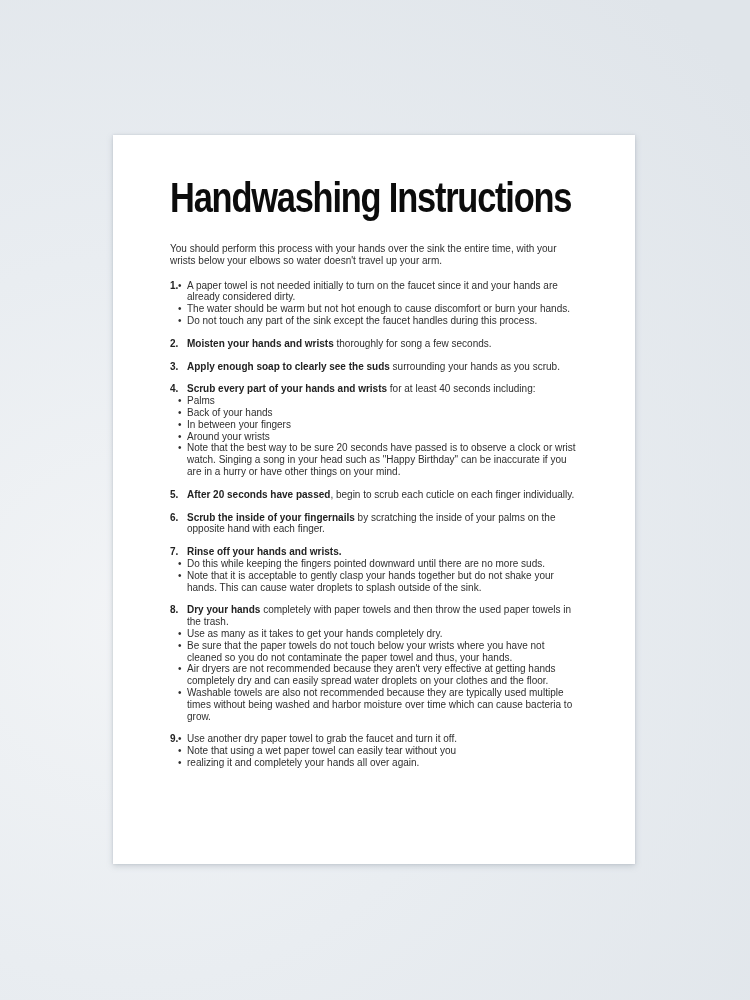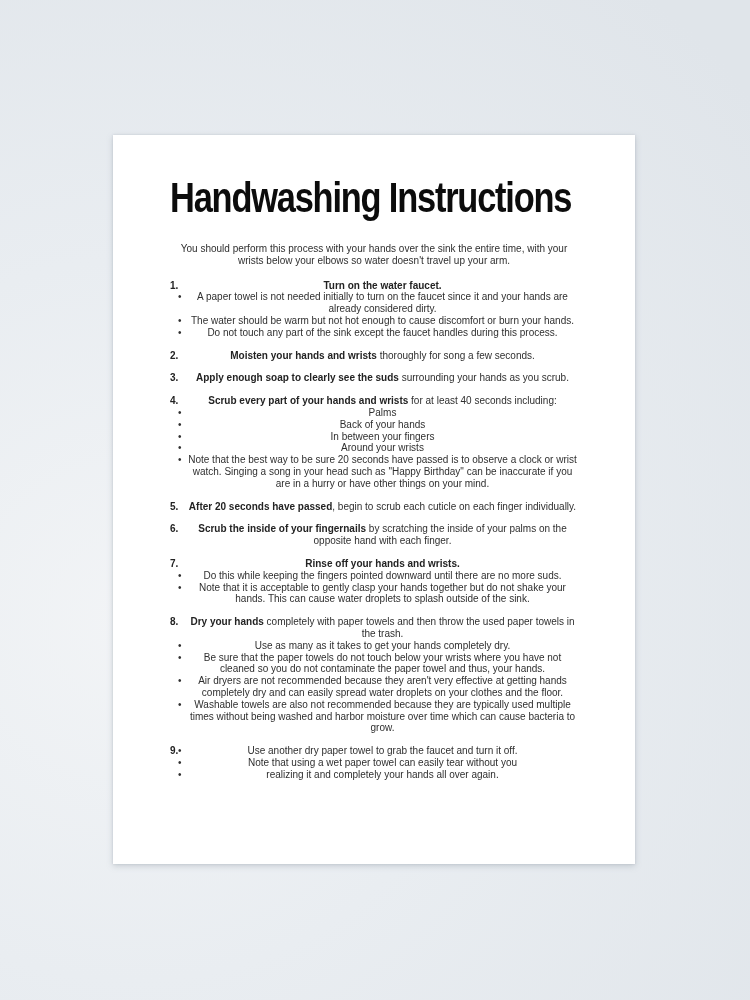--- a/index.html
+++ b/index.html
@@ -24,21 +24,20 @@
     height: 729px;
     background: #ffffff;
     box-shadow: 0 2px 6px rgba(130,140,152,0.35), 0 0 2px rgba(130,140,152,0.25);
     overflow: hidden;
   }
   .content {
     padding: 40px 57px 0 57px;
     font-size: 10px;
     line-height: 11.8px;
     color: #2f2f2f;
-    text-align: center;
   }
   h1.title {
     margin: 0;
     padding: 0;
     line-height: 44px;
     height: 44px;
     white-space: nowrap;
     font-weight: bold;
     color: #0c0c0c;
   }
@@ -102,21 +101,20 @@
     <div class="content">
 
       <h1 class="title"><span class="title-inner">Handwashing Instructions</span></h1>
 
       <p class="intro">You should perform this process with your hands over the sink the entire time, with your wrists below your elbows so water doesn't travel up your arm.</p>
 
       <ol class="steps">
 
         <li class="step">
           <span class="num">1.</span>
-          <p class="head"><b>Turn on the water faucet.</b><span></span></p>
           <ul class="bullets">
             <li><span class="dot">•</span><span>A paper towel is not needed initially to turn on the faucet since it and your hands are already considered dirty.</span></li>
             <li><span class="dot">•</span><span>The water should be warm but not hot enough to cause discomfort or burn your hands.</span></li>
             <li><span class="dot">•</span><span>Do not touch any part of the sink except the faucet handles during this process.</span></li>
           </ul>
         </li>
 
         <li class="step">
           <span class="num">2.</span>
           <p class="head"><b>Moisten your hands and wrists</b><span> thoroughly for song a few seconds.</span></p>

